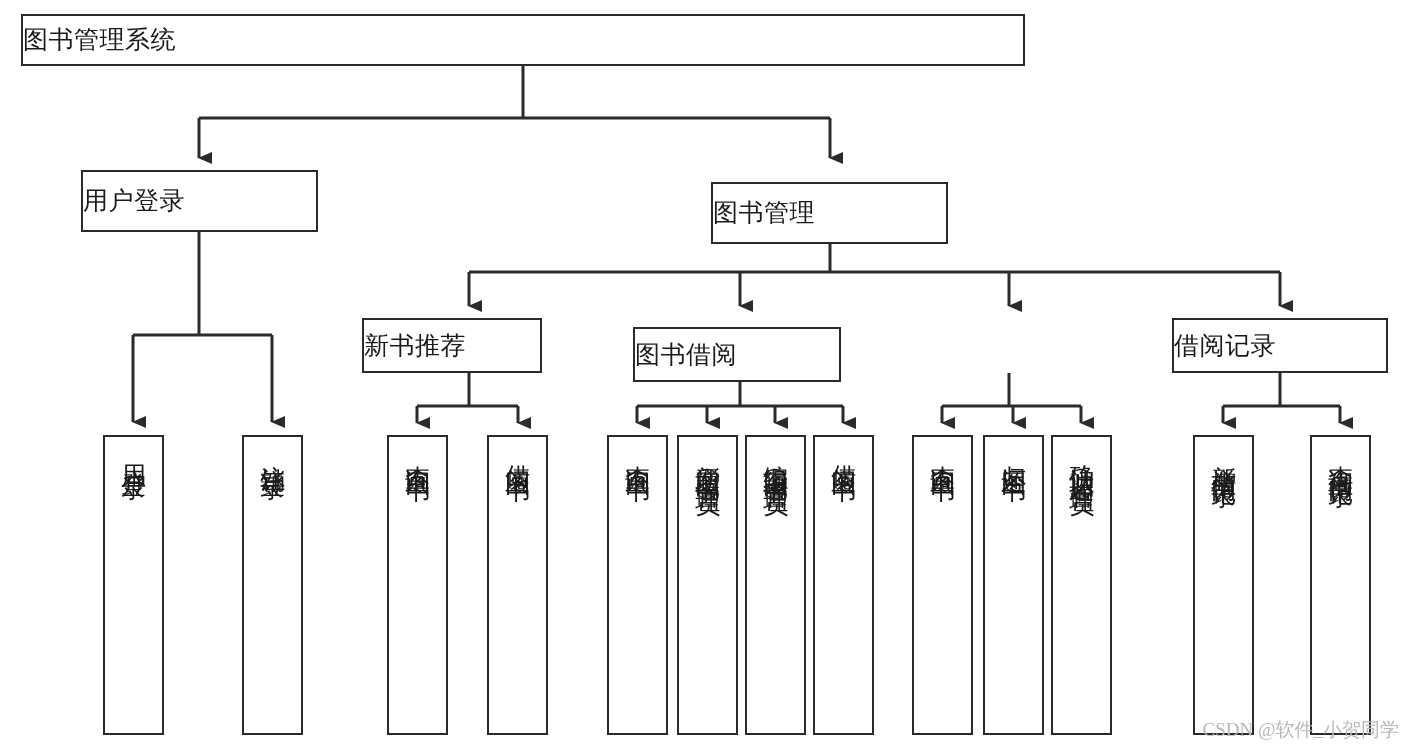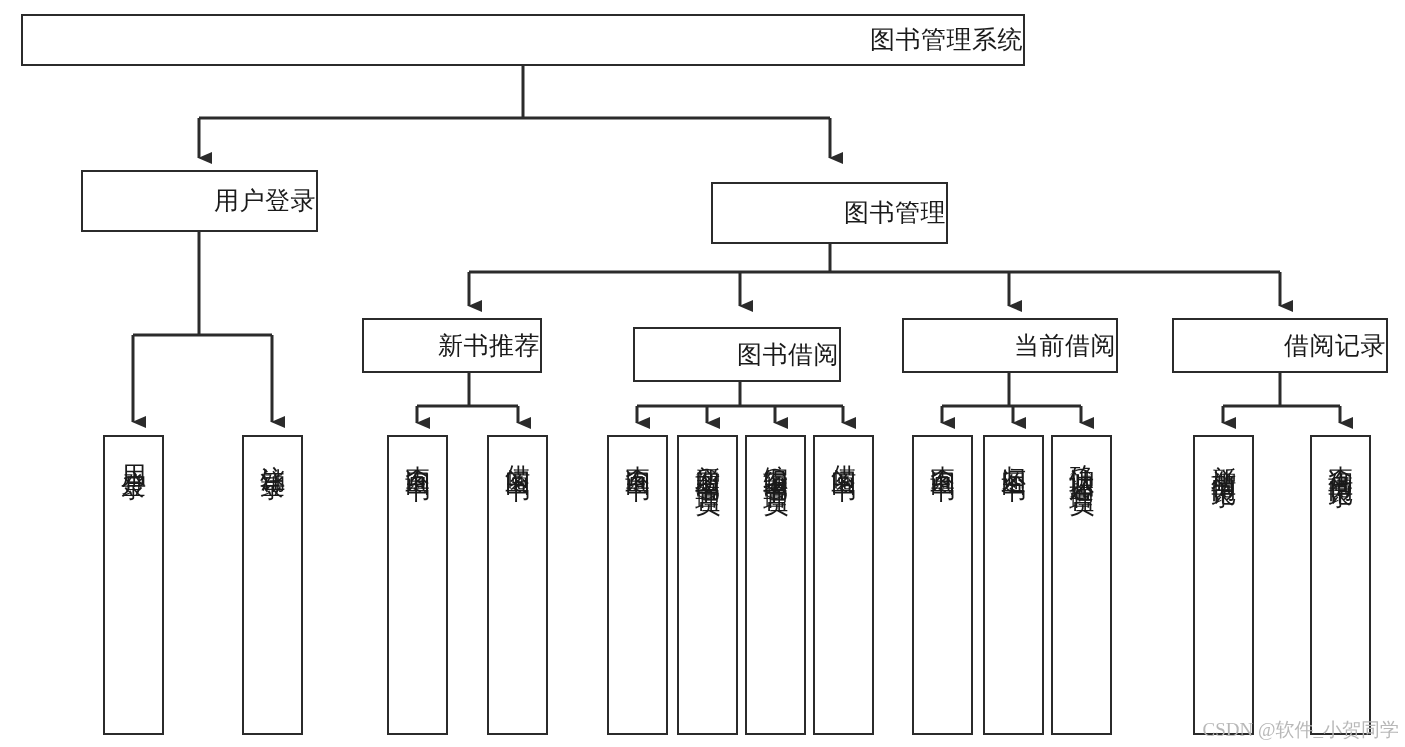--- a/index.html
+++ b/index.html
@@ -24,21 +24,21 @@
     width: 1405px;
     height: 747px;
   }
   .node {
     position: absolute;
     box-sizing: border-box;
     background: #ffffff;
     border: 2px solid #2b2b2b;
     display: flex;
     align-items: center;
-    justify-content: flex-end;
+    justify-content: flex-start;
     z-index: 2;
   }
   .node-label {
     color: #1a1a1a;
     line-height: 1.18;
     letter-spacing: 0.5px;
     white-space: pre;
   }
   .node.horizontal .node-label {
     font-size: 25px;
@@ -132,23 +132,20 @@
   <div class="node horizontal" style="left: 711px; top: 170px; width: 237px; height: 62px; margin-top: 12px;">
     <span class="node-label">图书管理</span>
   </div>
 
   <div class="node horizontal" style="left: 362px; top: 318px; width: 180px; height: 55px;">
     <span class="node-label">新书推荐</span>
   </div>
   <div class="node horizontal" style="left: 633px; top: 327px; width: 208px; height: 55px;">
     <span class="node-label">图书借阅</span>
   </div>
-  <div class="node horizontal" style="left: 902px; top: 318px; width: 216px; height: 55px;">
-    <span class="node-label">当前借阅</span>
-  </div>
   <div class="node horizontal" style="left: 1172px; top: 318px; width: 216px; height: 55px;">
     <span class="node-label">借阅记录</span>
   </div>
 
   <div class="node vertical" style="left: 103px; top: 435px; width: 61px; height: 300px;">
     <span class="node-label">用户登录</span>
   </div>
   <div class="node vertical" style="left: 242px; top: 435px; width: 61px; height: 300px;">
     <span class="node-label">注销登录</span>
   </div>

